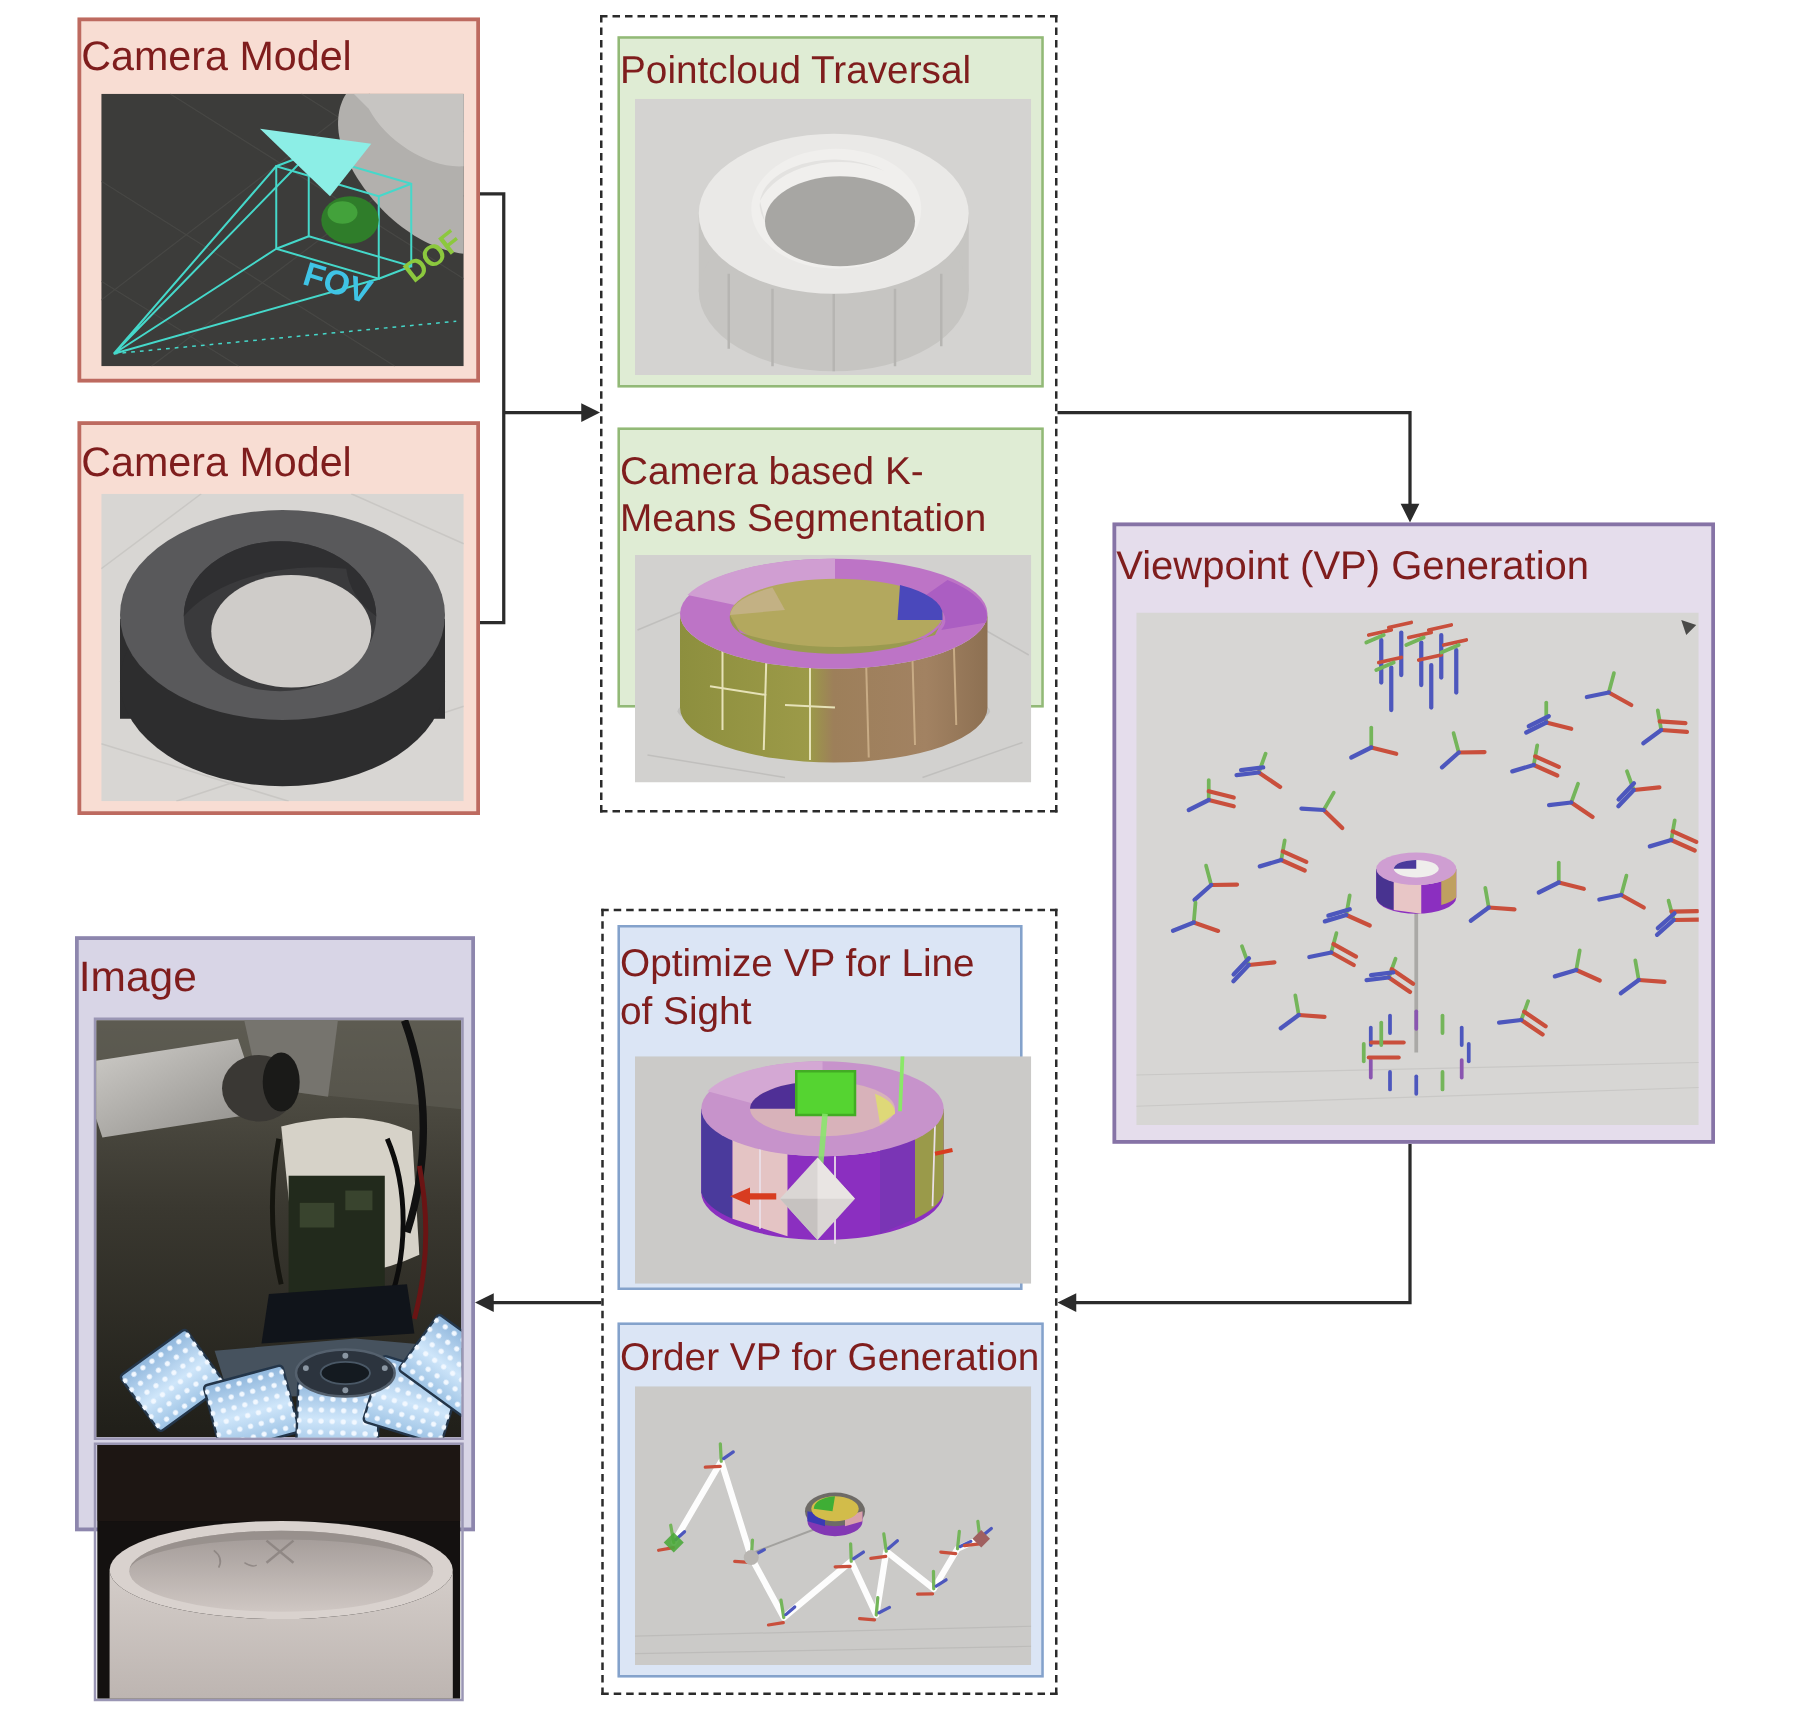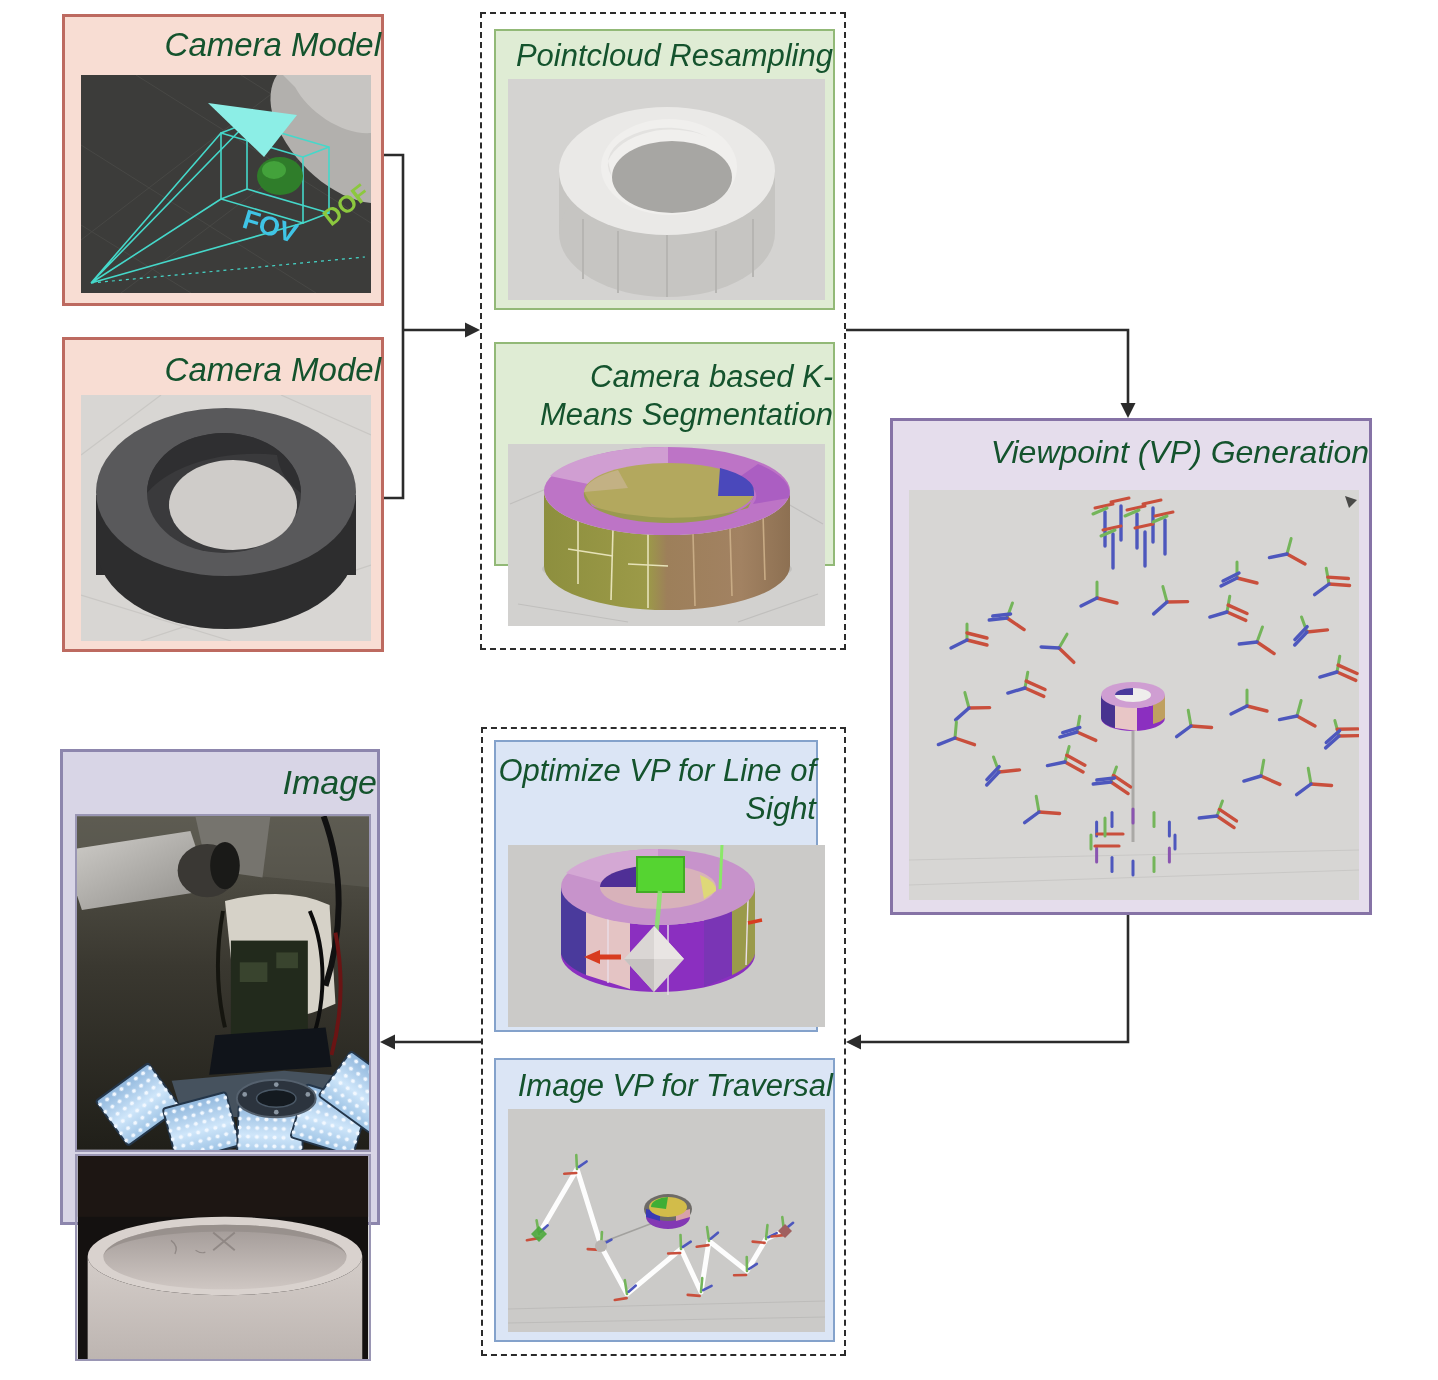--- a/index.html
+++ b/index.html
@@ -8,22 +8,22 @@
     font-family:"Liberation Sans","DejaVu Sans",sans-serif;
   }
   .box{position:absolute;box-sizing:border-box;}
   .pink  {background:var(--pink-fill,#f8ddd3);border:3px solid var(--pink-border,#bd6a60);}
   .green {background:var(--green-fill,#dfecd4);border:2px solid var(--green-border,#92b977);}
   .purple{background:var(--purple-fill,#e5ddec);border:3px solid var(--purple-border,#8673a6);padding-left:48px;}
   .blue  {background:var(--blue-fill,#dbe5f5);border:2px solid var(--blue-border,#84a2cb);}
   .lavender{background:var(--lavender-fill,#d8d5e6);border:3px solid var(--lavender-border,#8d86ad);}
   .dashed{position:absolute;box-sizing:border-box;border:2px dashed #2b2b2b;background:transparent;}
   .title{
-    position:absolute;left:0;right:0;text-align:right;
-    font-size:31px;line-height:1.22;color:#14532d;font-weight:400;font-style:italic;
+    position:absolute;left:0;right:0;text-align:left;
+    font-size:31px;line-height:1.22;color:#7f1d1d;font-weight:400;
   }
   .title .inner{display:inline-block;}
   .narrow-kmeans .inner{max-width:302px;}
   .narrow-optimize .inner{max-width:318px;}
   .fig{position:absolute;display:block;}
   svg{display:block;}
 </style>
 </head>
 <body>
 
@@ -96,21 +96,21 @@
         <ellipse cx="152" cy="110" rx="64" ry="45" fill="#cfccc9"></ellipse>
         <path d="M66,98 A77,60 0 0 1 220,98 A77,60 0 0 1 196,60 A120,70 0 0 0 66,98 Z" fill="#2f2f31"></path>
       </g>
     </svg>
   </div>
 
   <div class="dashed" style="left:480px;top:12px;width:366px;height:638px">
 
     <div class="box green" style="left:12px;top:15px;width:341px;height:281px">
       <div class="title" style="top:6px">
-        <span class="inner">Pointcloud Resampling</span>
+        <span class="inner">Pointcloud Traversal</span>
       </div>
       <svg class="fig" style="left:12px;top:48px" width="317" height="221" viewBox="0 0 317 221">
         <rect width="317" height="221" fill="#d4d3d1"></rect>
         <g>
           <rect x="51" y="92" width="216" height="62" fill="#c6c5c2"></rect>
           <ellipse cx="159" cy="154" rx="108" ry="64" fill="#c6c5c2"></ellipse>
           <g stroke="#b6b5b2" stroke-width="2">
             <line x1="75" y1="140" x2="75" y2="200"></line>
               <line x1="110" y1="152" x2="110" y2="214"></line>
             <line x1="159" y1="156" x2="159" y2="218"></line>
@@ -433,21 +433,21 @@
         <g>
           <line x1="113" y1="112" x2="90" y2="112" stroke="#d83c20" stroke-width="5"></line>
           <polygon points="76,112 92,105 92,119" fill="#d83c20"></polygon>
         </g>
         <line x1="240" y1="78" x2="254" y2="75" stroke="#d83c20" stroke-width="3.4"></line>
       </svg>
     </div>
 
     <div class="box blue" style="left:11px;top:329px;width:341px;height:284px">
       <div class="title" style="top:7px">
-        <span class="inner">Image VP for Traversal</span>
+        <span class="inner">Order VP for Generation</span>
       </div>
       <svg id="orderScene" class="fig" style="left:12px;top:49px" width="317" height="223" viewBox="0 0 317 223">
         <rect width="317" height="223" fill="#cbcac8"></rect>
         <g stroke="#bdbcba" stroke-width="1">
           <line x1="0" y1="200" x2="317" y2="192"></line>
             <line x1="0" y1="214" x2="317" y2="208"></line>
         </g>
         <line x1="150" y1="112" x2="95" y2="133" stroke="#a2a19e" stroke-width="1.5"></line>
         <g>
           <ellipse cx="160" cy="100" rx="24" ry="15" fill="#6e6b67"></ellipse>

